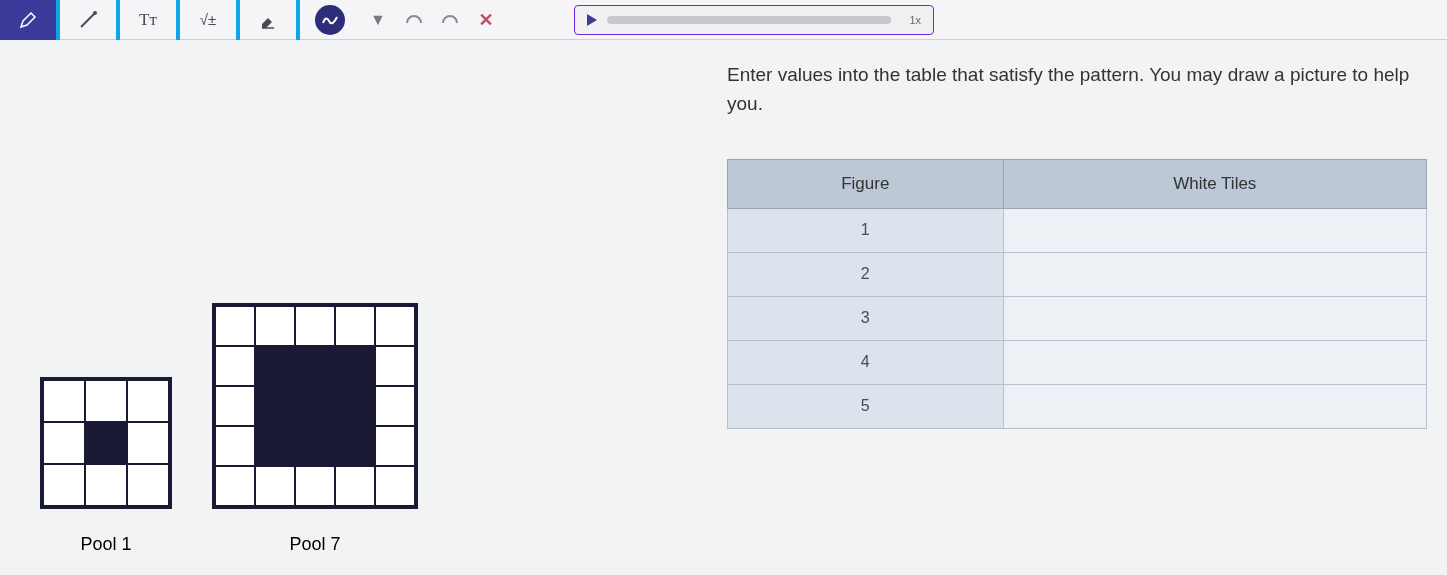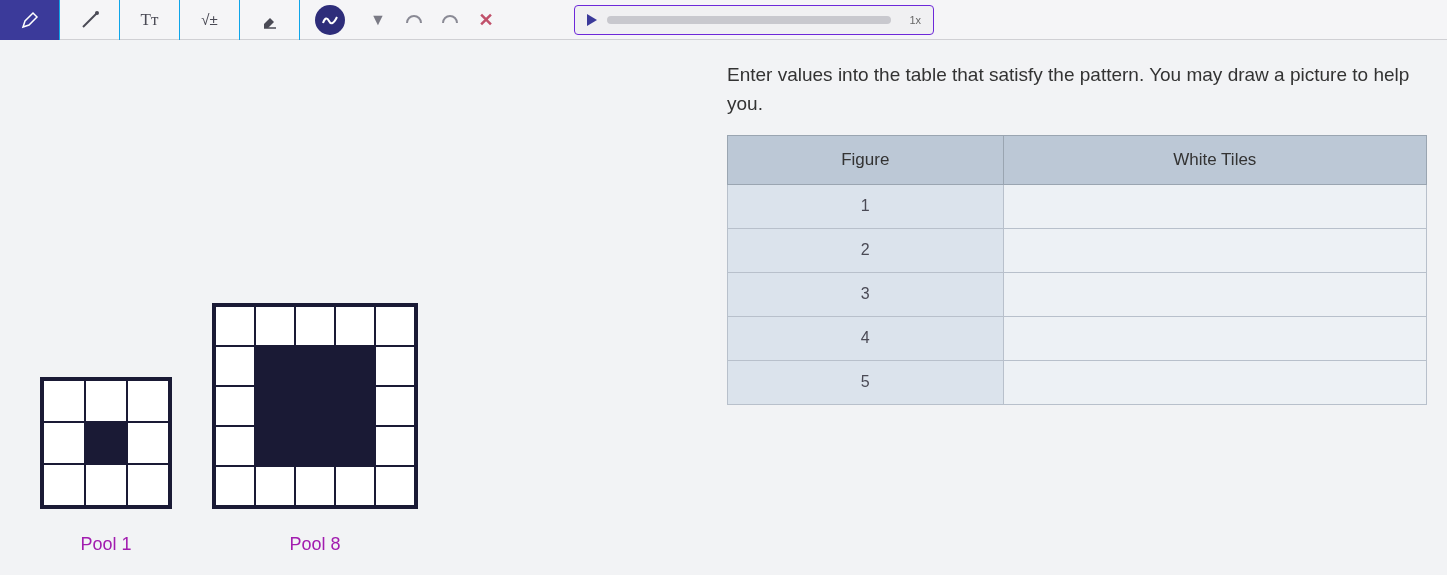--- a/index.html
+++ b/index.html
@@ -17,21 +17,21 @@
     height: 40px;
     background: #f5f5f7;
     border-bottom: 1px solid #d0d0d4;
   }
   .tool-btn {
     width: 60px;
     height: 40px;
     display: flex;
     align-items: center;
     justify-content: center;
-    border-right: 1px solid #0ea5e9;
+    border-right: 4px solid #0ea5e9;
     cursor: pointer;
     color: #4a4a55;
     font-size: 16px;
   }
   .tool-btn.active {
     background: #3b3a9a;
     color: #fff;
   }
   .tool-btn svg { display: block; }
   .tool-small {
@@ -86,42 +86,42 @@
   }
   .right {
     flex: 1;
     padding: 20px 20px 20px 10px;
     background: #f2f3f5;
   }
   .prompt {
     font-size: 19px;
     color: #333;
     line-height: 1.55;
-    margin-bottom: 16px;
+    margin-bottom: 40px;
     max-width: 700px;
   }
 
   
   .pools-row {
     position: absolute;
     bottom: 20px;
     left: 40px;
     display: flex;
     align-items: flex-end;
     gap: 40px;
   }
   .pool-block {
     display: flex;
     flex-direction: column;
     align-items: center;
     gap: 8px;
   }
   .pool-label {
     font-size: 18px;
-    color: #a21caf;
+    color: #000000;
     margin-top: 17px;
   }
   .gridwrap {
     display: grid;
     grid-template-columns: repeat(var(--n), var(--c));
     grid-template-rows: repeat(var(--n), var(--c));
     border: 3px solid #1a1a35;
   }
   .cell {
     border: 1px solid #1a1a35;
@@ -248,21 +248,21 @@
             <div class="cell dark"></div>
             <div class="cell dark"></div>
             <div class="cell dark"></div>
             <div class="cell"></div>
             <div class="cell"></div>
             <div class="cell"></div>
             <div class="cell"></div>
             <div class="cell"></div>
             <div class="cell"></div>
           </div>
-          <div class="pool-label">Pool 8</div>
+          <div class="pool-label">Pool 7</div>
         </div>
       </div>
   </div>
   <div class="right">
     <p class="prompt">Enter values into the table that satisfy the pattern. You may draw a picture to help you.</p>
 
     <table class="dtable">
       <thead>
         <tr>
           <th>Figure</th>

